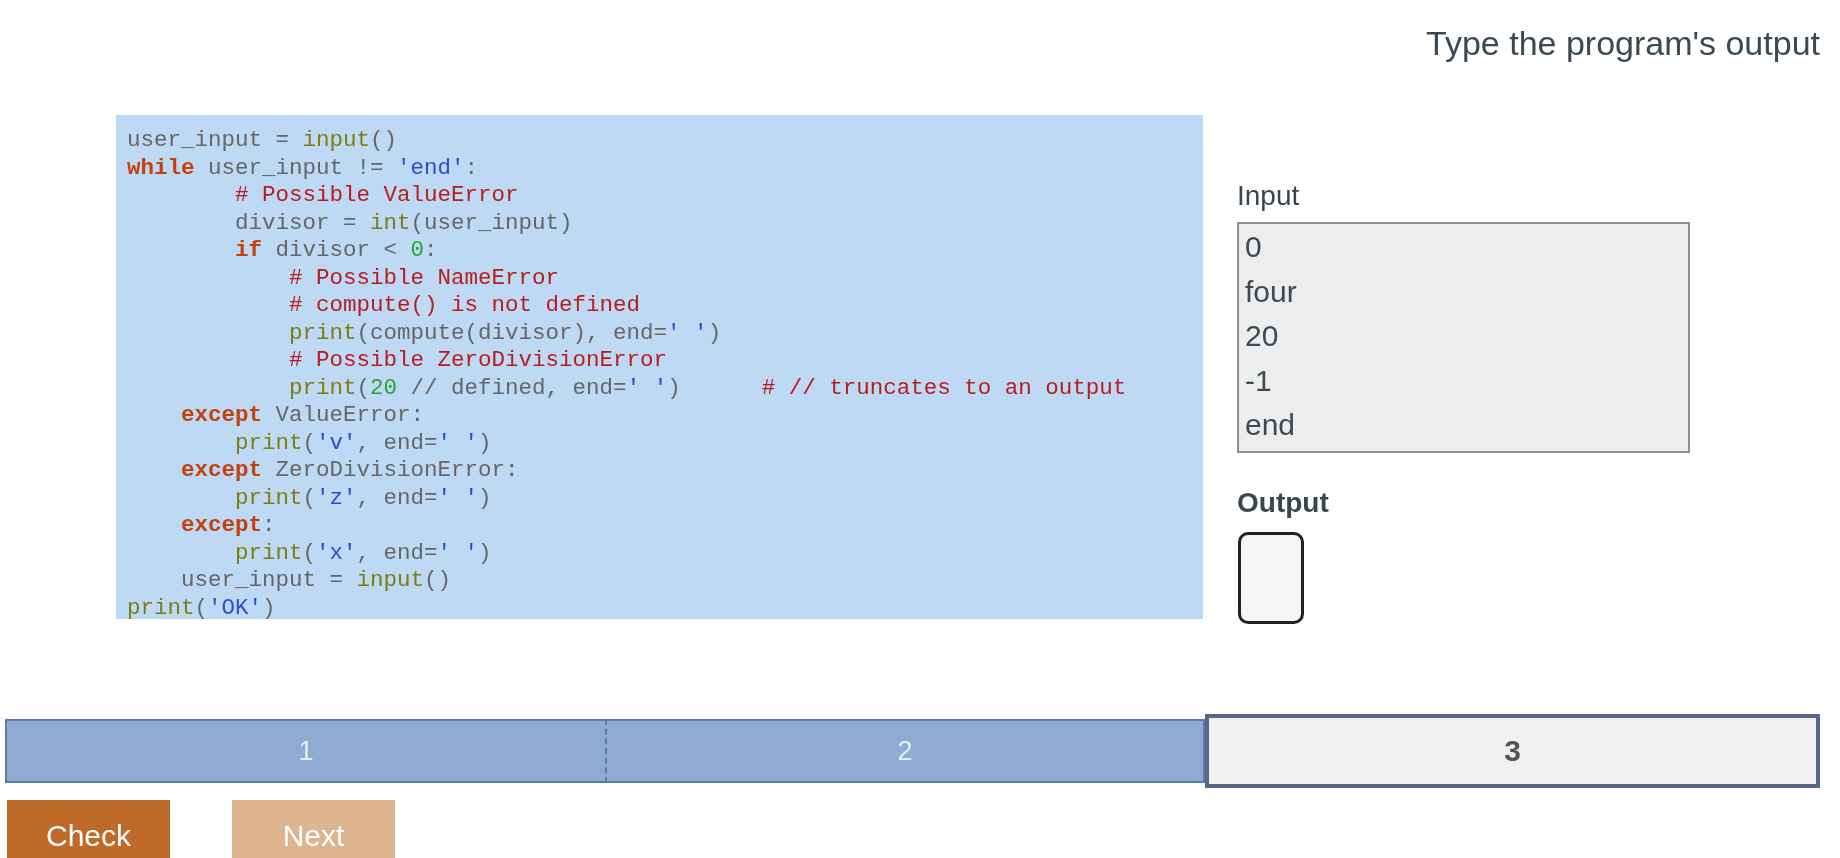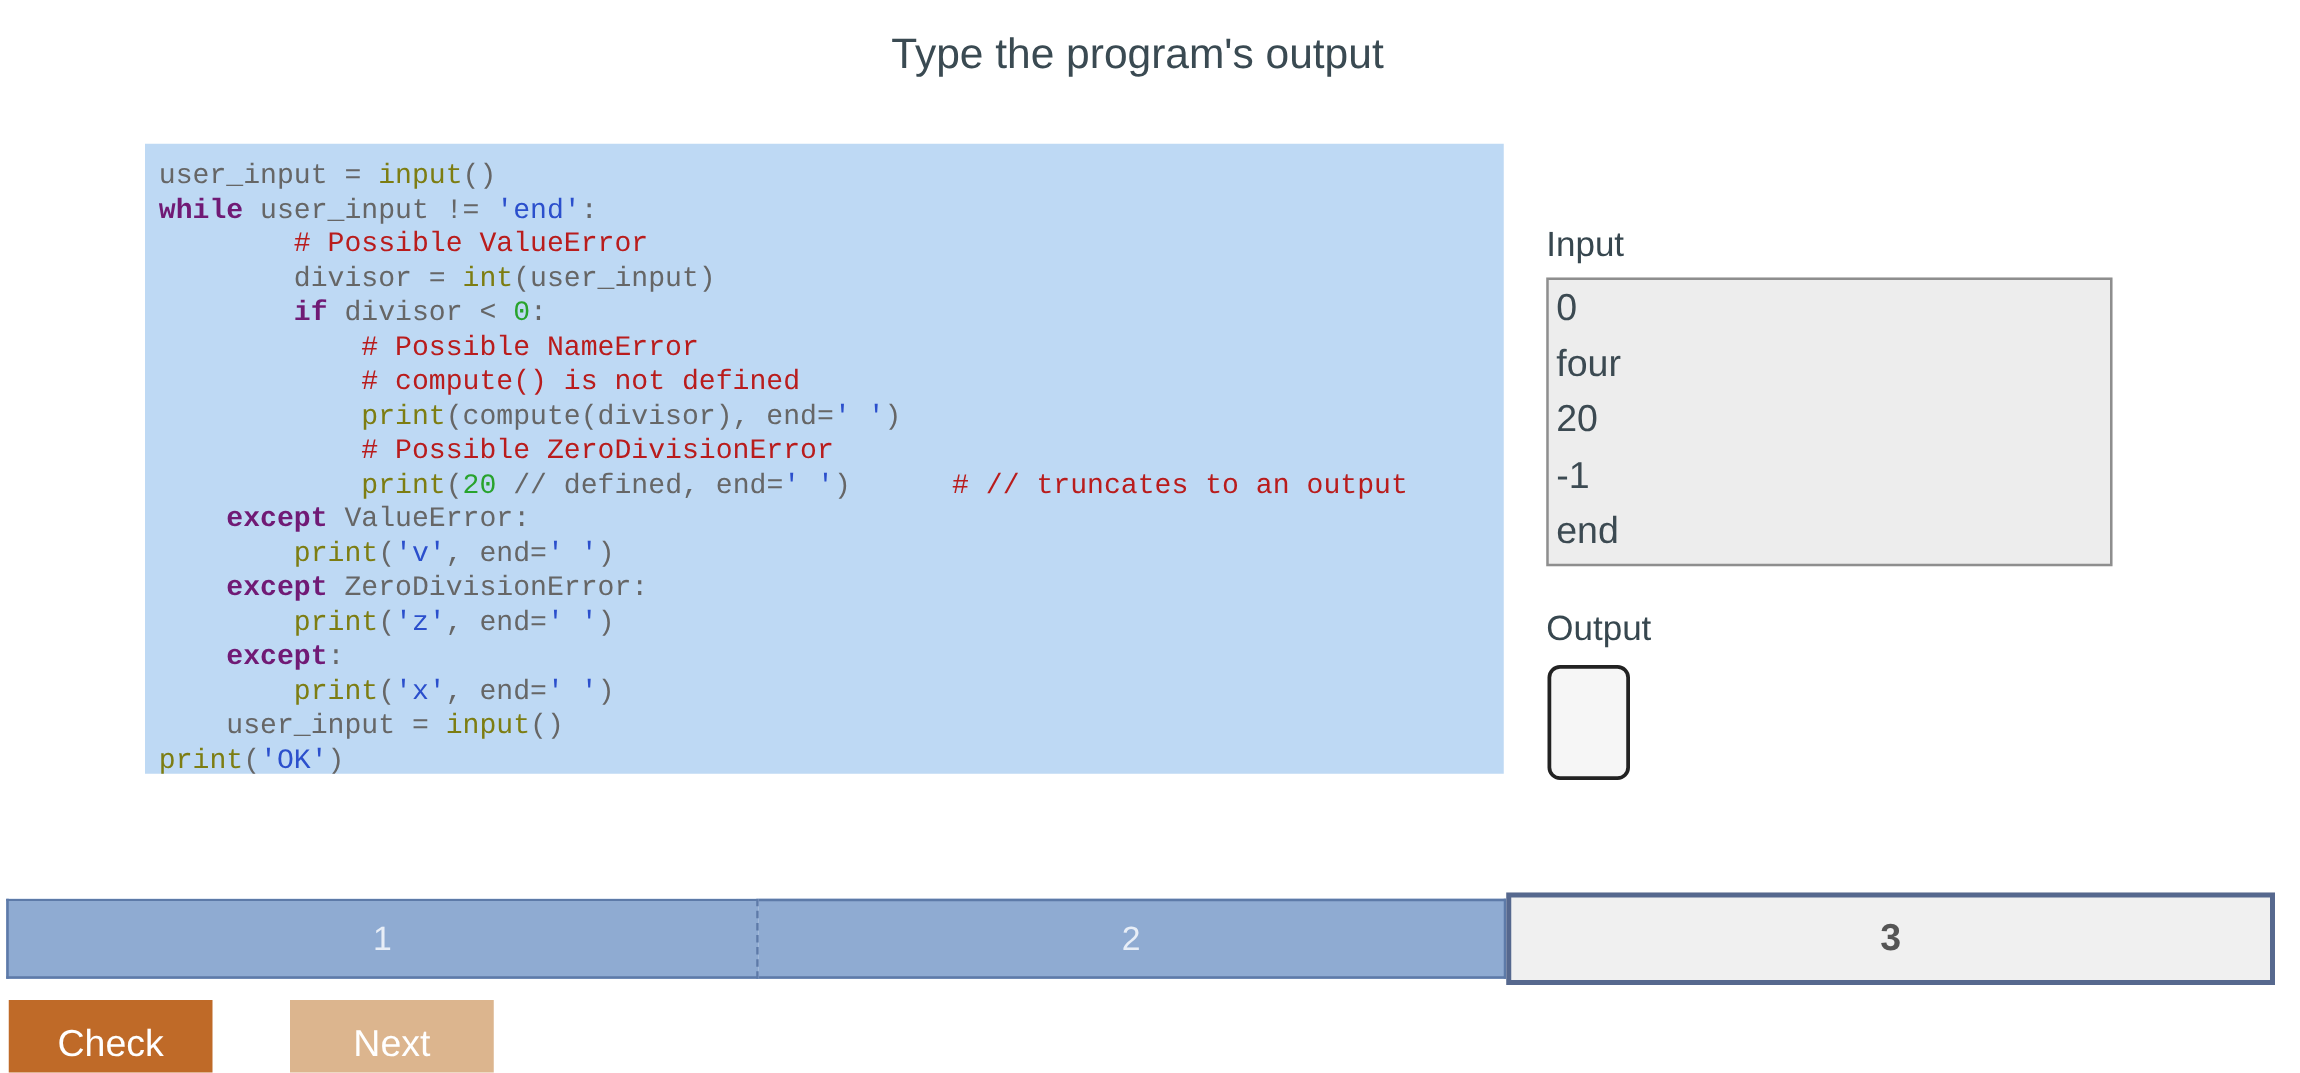--- a/index.html
+++ b/index.html
@@ -5,55 +5,55 @@
   html,body{margin:0;padding:0;}
   body{
     position:relative;
     width:1840px;height:858px;
     overflow:hidden;
     background:#ffffff;
     font-family:"Liberation Sans", sans-serif;
   }
   .title{
     position:absolute;left:0;top:24px;width:1820px;
-    text-align:center;
+    text-align:right;
     font-size:34px;color:#3a4a52;
   }
   
   .code-block{
     position:absolute;left:116px;top:115px;width:1087px;height:504px;
     box-sizing:border-box;
     background:#bed9f4;
     padding:12px 0 0 11px;
     font-family:"Liberation Mono", monospace;
     font-size:22.5px;line-height:27.5px;
   }
   .code-line{white-space:pre;}
   .tok-p{color:#666666;}
-  .tok-k{color:#701a75;font-weight:bold;}
+  .tok-k{color:#c2410c;font-weight:bold;}
   .tok-b{color:#7d7d12;}
   .tok-s{color:#2b4fcc;}
   .tok-n{color:#28a32d;}
   .tok-c{color:#b91c1c;}
   
   .io-label{
     position:absolute;left:1237px;
     font-size:28px;color:#37474f;
   }
   .input-label{top:180px;}
   .input-box{
     position:absolute;left:1237px;top:222px;width:453px;height:231px;
     box-sizing:border-box;
     background:#ededed;border:2px solid #8e8e8e;
     font-size:30px;line-height:44.5px;color:#3c4a52;
     padding:1px 0 0 6px;
     white-space:pre-line;
     overflow:hidden;
   }
-  .output-label{top:487px;}
+  .output-label{top:487px;font-weight:bold;}
   .output-input{
     position:absolute;left:1238px;top:532px;width:66px;height:92px;
     box-sizing:border-box;
     background:#f6f6f6;border:3px solid #222222;border-radius:10px;
     font-family:"Liberation Sans", sans-serif;
     font-size:30px;color:#3c4a52;text-align:center;
     outline:none;padding:0;
   }
   
   .progress-bar{

